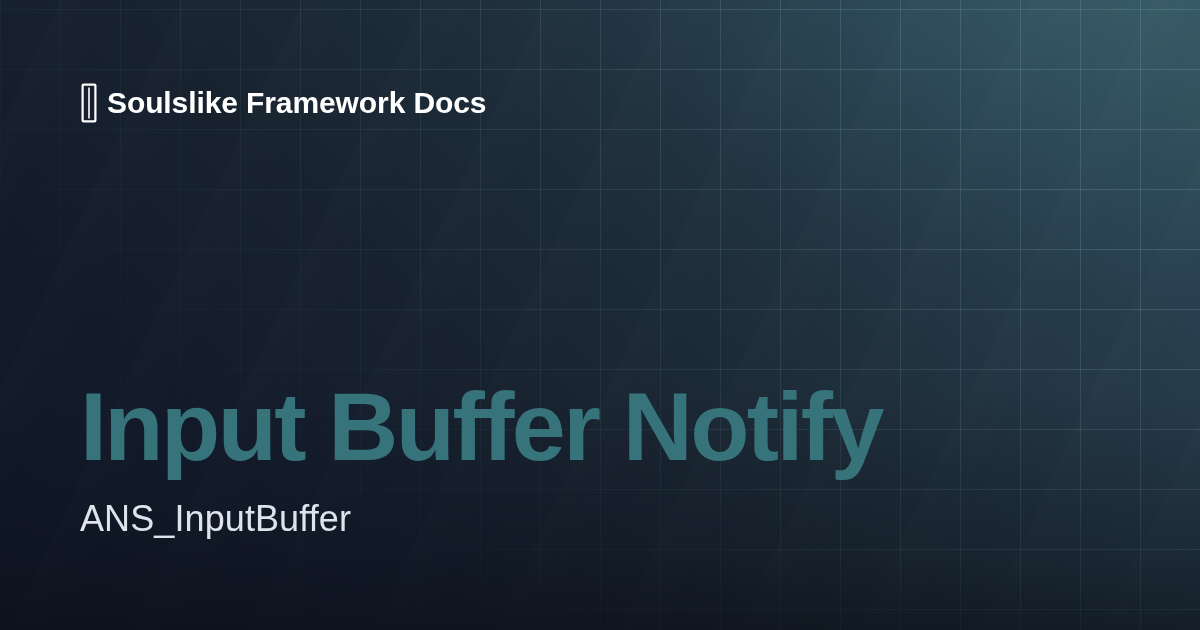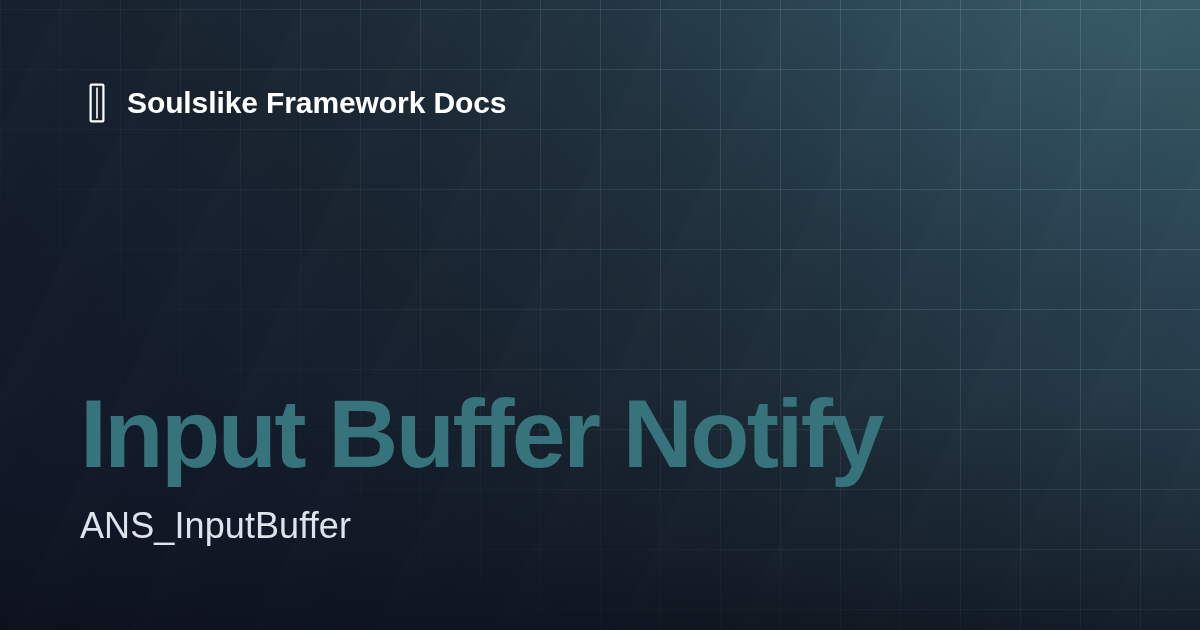--- a/index.html
+++ b/index.html
@@ -107,25 +107,25 @@
   
   .content {
     position: absolute;
     inset: 0;
     z-index: 5;
   }
 
   
   .brand {
     position: absolute;
-    left: 84px;
+    left: 76px;
     top: 79px;
     display: flex;
     align-items: center;
-    gap: 17px;
+    gap: 5px;
     height: 48px;
   }
 
   .brand-icon {
     display: flex;
     align-items: center;
     justify-content: center;
     width: 26px;
     height: 40px;
     flex: none;
@@ -152,21 +152,20 @@
     width: 1040px;
   }
 
   .hero-title {
     font-size: 97px;
     font-weight: bold;
     color: #37737a;
     letter-spacing: -2.6px;
     line-height: 1.0;
     white-space: nowrap;
-    margin-top: 7px;
   }
 
   .hero-subtitle {
     margin-top: 23px;
     font-size: 36px;
     font-weight: normal;
     color: #dde4eb;
     letter-spacing: 0.1px;
     line-height: 1.15;
     white-space: nowrap;

